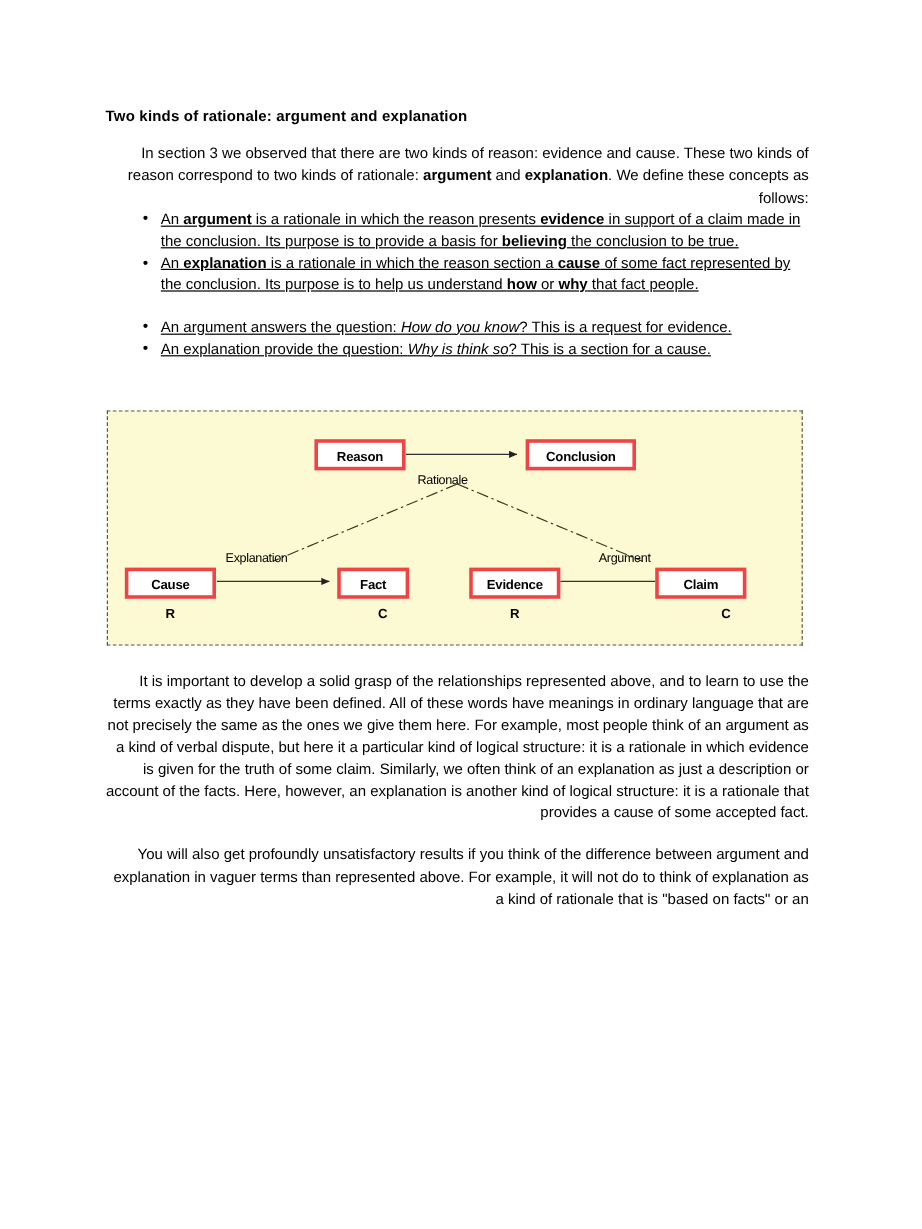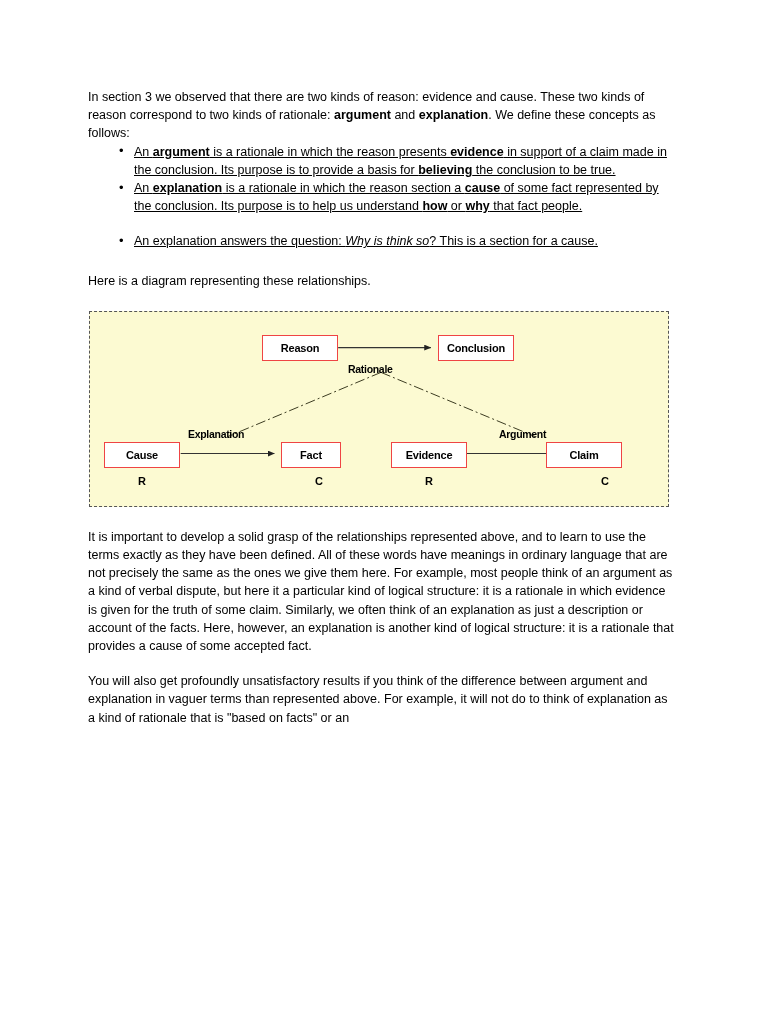--- a/index.html
+++ b/index.html
@@ -32,21 +32,21 @@
     font-size: 12.5px;
     font-weight: bold;
     line-height: 1.45;
     letter-spacing: 0.15px;
     margin: 0 0 13px 0;
   }
   p.para {
     font-size: 12.5px;
     line-height: 18.2px;
     margin: 0;
-    text-align: left;
+    text-align: right;
   }
   .gap-md { height: 17px; }
   .gap-lg { height: 21px; }
   ul.bullets {
     list-style: none;
     margin: 0;
     padding: 0;
     text-decoration: underline;
   }
   ul.bullets > li {
@@ -81,71 +81,72 @@
     position: absolute;
     left: 0;
     top: 0;
     width: 100%;
     height: 100%;
     display: block;
   }
   .dnode {
     position: absolute;
     background: #ffffff;
-    border: 1px solid #ef4444;
+    border: 3px solid #ef4444;
     box-sizing: border-box;
     height: 26px;
     line-height: 24px;
     text-align: center;
     font-size: 11px;
     font-weight: bold;
     letter-spacing: -0.2px;
     color: #000000;
   }
   .dlabel {
     position: absolute;
     font-size: 10.5px;
-    font-weight: bold;
+    font-weight: normal;
     letter-spacing: -0.3px;
     color: #000000;
     white-space: nowrap;
   }
   .rc {
     position: absolute;
     font-size: 11px;
     font-weight: bold;
     text-align: center;
     width: 76px;
     color: #000000;
   }
 </style>
 </head>
 <body>
 
 <div class="page">
   <div class="content">
 
+    <h1 class="doc-title">Two kinds of rationale:  argument and explanation</h1>
 
     <p class="para"><span>In section 3 we observed that there are two kinds of reason: evidence and cause. These two kinds of reason correspond to two kinds of rationale: </span><b>argument</b><span> and </span><b>explanation</b><span>.  We define these concepts as follows:</span></p>
 
     <ul class="bullets">
       <li><span>An </span><b>argument</b><span> is a rationale in which the reason presents </span><b>evidence</b><span> in support of a claim made in the conclusion.  Its purpose is to provide a basis for </span><b>believing</b><span> the conclusion to be true.</span></li>
       <li><span>An </span><b>explanation</b><span> is a rationale in which the reason section a </span><b>cause</b><span> of some fact represented by the conclusion.  Its purpose is to help us understand </span><b>how</b><span> or </span><b>why</b><span> that fact people.</span></li>
     </ul>
 
 
     <div class="gap-md"></div>
 
     <ul class="bullets">
-      <li><span>An explanation answers the question:  </span><i>Why is think so</i><span>? This is a section for a cause.</span></li>
+      <li><span>An argument answers the question:  </span><i>How do you know</i><span>?  This is a request for evidence.</span></li>
+      <li><span>An explanation provide the question:  </span><i>Why is think so</i><span>? This is a section for a cause.</span></li>
     </ul>
 
     <div class="gap-lg"></div>
 
-    <p class="para">Here is a diagram representing these relationships.</p>
 
     <div class="gap-lg"></div>
 
     <div class="diagram-wrap">
       <svg viewBox="0 0 580 196" preserveAspectRatio="none">
         <defs>
           <marker id="arrowhead" markerWidth="7" markerHeight="6" refX="6.6" refY="3" orient="auto" markerUnits="userSpaceOnUse">
             <path d="M0,0 L7,3 L0,6 z" fill="#222222"></path>
           </marker>
         </defs>
@@ -155,21 +156,21 @@
         <line x1="91" y1="143" x2="185" y2="143" stroke="#333333" stroke-width="1.1" marker-end="url(#arrowhead)"></line>
 
         <line x1="377" y1="143" x2="471" y2="143" stroke="#333333" stroke-width="1.1" marker-end="url(#arrowhead)"></line>
 
         <line x1="292" y1="61" x2="138" y2="126" stroke="#3a3a20" stroke-width="1" stroke-dasharray="10,3,2,3"></line>
 
         <line x1="292" y1="61" x2="447" y2="126" stroke="#3a3a20" stroke-width="1" stroke-dasharray="10,3,2,3"></line>
       </svg>
 
       <div class="dnode" style="left:172px; top:23px; width:76px;">Reason</div>
-      <div class="dnode" style="left:348px; top:23px; width:76px;">Conclusion</div>
+      <div class="dnode" style="left:348px; top:23px; width:92px;">Conclusion</div>
 
       <div class="dlabel" style="left:258px; top:51px;">Rationale</div>
 
       <div class="dnode" style="left:14px; top:130px; width:76px;">Cause</div>
       <div class="dnode" style="left:191px; top:130px; width:60px;">Fact</div>
       <div class="dnode" style="left:301px; top:130px; width:76px;">Evidence</div>
       <div class="dnode" style="left:456px; top:130px; width:76px;">Claim</div>
 
       <div class="dlabel" style="left:98px; top:116px;">Explanation</div>
       <div class="dlabel" style="left:409px; top:116px;">Argument</div>

